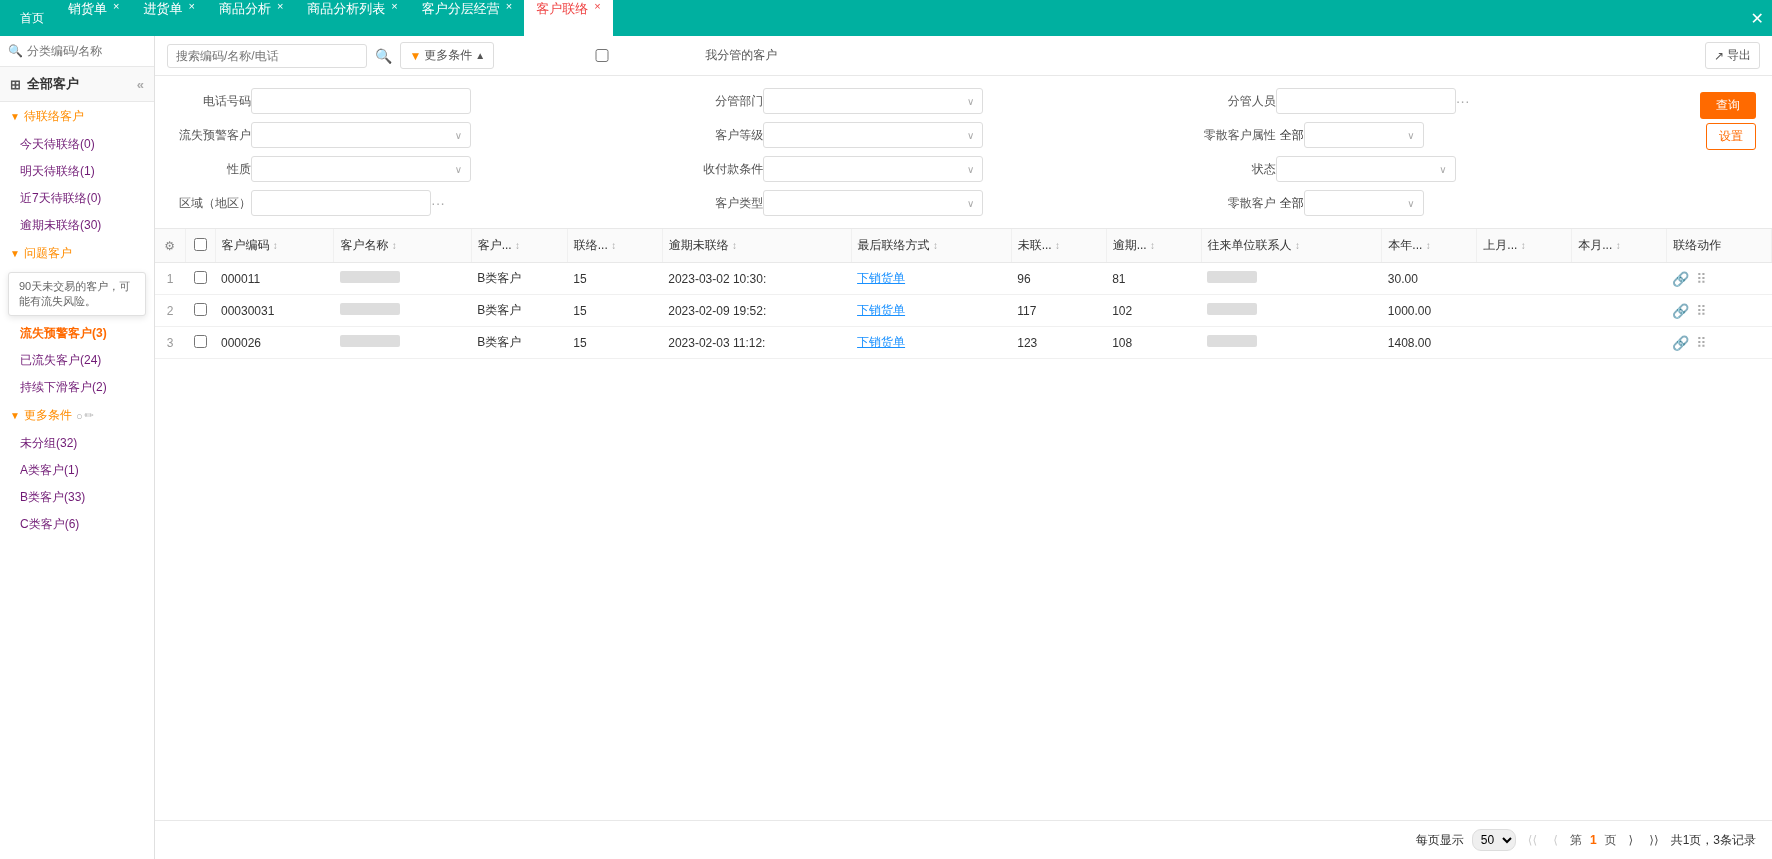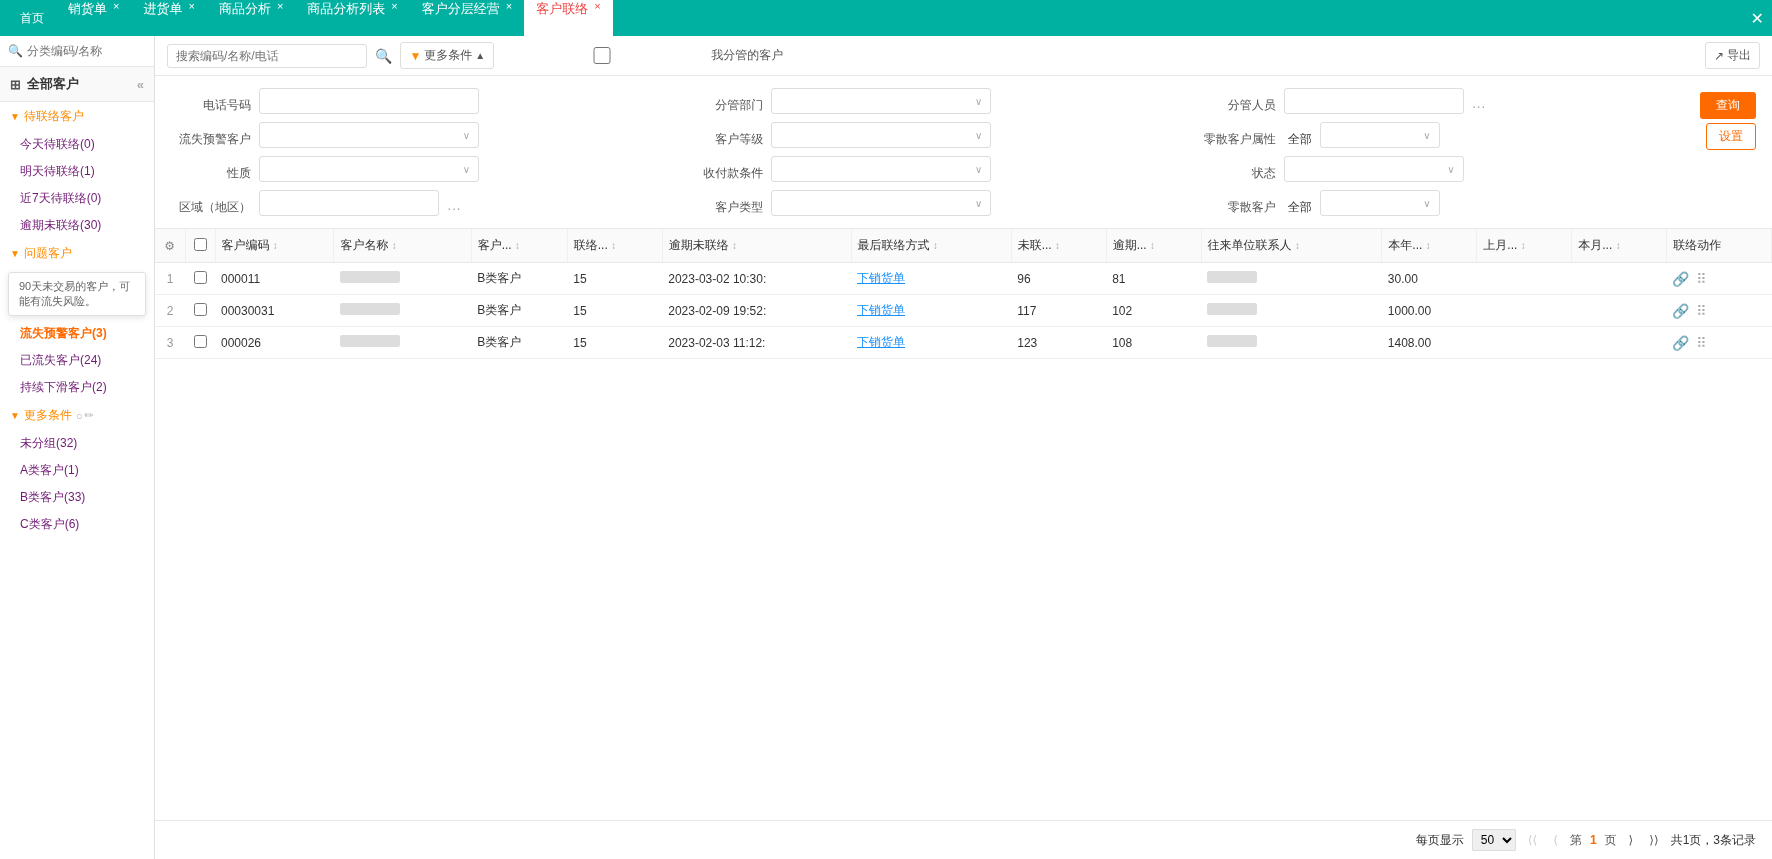--- a/index.html
+++ b/index.html
@@ -69,21 +69,21 @@
     .toolbar input {
       border: 1px solid #ddd; border-radius: 3px; padding: 4px 8px; font-size: 12px;
       width: 200px; outline: none;
     }
     .toolbar .search-btn { color: #ff6a00; cursor: pointer; font-size: 14px; }
     .toolbar .filter-btn {
       display: flex; align-items: center; gap: 3px; cursor: pointer; color: #555;
       padding: 4px 8px; border: 1px solid #ddd; border-radius: 3px; font-size: 12px;
     }
     .toolbar .filter-icon { color: #ff8c00; }
-    .toolbar .my-customers { display: flex; gap: 9px; font-size: 12px; color: #555; cursor: pointer; }
+    .toolbar .my-customers { display: flex; align-items: center; gap: 3px; font-size: 12px; color: #555; cursor: pointer; }
     .toolbar .export-btn {
       margin-left: auto; display: flex; align-items: center; gap: 3px;
       color: #555; cursor: pointer; font-size: 12px; border: 1px solid #ddd;
       border-radius: 3px; padding: 4px 8px;
     }
 
     
     .filter-panel {
       background: #fff; border-bottom: 1px solid #e8e8e8; padding: 8px 16px;
     }
@@ -91,21 +91,21 @@
     .filter-label { color: #555; font-size: 12px; min-width: 80px; text-align: right; }
     .filter-input {
       border: 1px solid #ddd; border-radius: 3px; padding: 3px 8px; font-size: 12px;
       width: 160px; outline: none; height: 26px;
     }
     .filter-select {
       display: flex; align-items: center; border: 1px solid #ddd; border-radius: 3px;
       padding: 3px 8px; font-size: 12px; width: 200px; height: 26px; cursor: pointer;
       background: #fff; justify-content: space-between;
     }
-    .filter-col { display: flex; align-items: flex-end; flex: 1; gap: 8px; }
+    .filter-col { display: flex; align-items: center; flex: 1; }
     .dots-btn { color: #aaa; cursor: pointer; font-size: 14px; }
     .query-btn {
       background: #ff6a00; color: #fff; border: none; border-radius: 3px;
       padding: 5px 16px; font-size: 12px; cursor: pointer;
     }
     .settings-btn {
       background: #fff; color: #ff6a00; border: 1px solid #ff6a00; border-radius: 3px;
       padding: 4px 12px; font-size: 12px; cursor: pointer; display: block; margin-top: 4px;
     }
     .filter-actions { display: flex; flex-direction: column; align-items: flex-end; margin-left: auto; margin-top: 8px; }
@@ -132,21 +132,21 @@
     
     .action-icons { display: flex; gap: 6px; align-items: center; }
     .action-icon { color: #aaa; cursor: pointer; font-size: 14px; }
 
     
     .pagination {
       display: flex; align-items: center; justify-content: flex-end;
       padding: 8px 16px; background: #fff; border-top: 1px solid #e8e8e8;
       gap: 8px; font-size: 12px;
     }
-    .pagination select { border: 1px solid #ddd; border-radius: 1px; padding: 2px 4px; font-size: 12px; }
+    .pagination select { border: 1px solid #ddd; border-radius: 9px; padding: 2px 4px; font-size: 12px; }
     .pagination .page-btn { cursor: pointer; color: #555; padding: 2px 4px; }
     .pagination .page-btn.disabled { color: #ccc; cursor: default; }
     .pagination .current-page { color: #ff6a00; font-weight: bold; }
 
     
     .table-scroll { overflow-x: auto; }
     ::-webkit-scrollbar { height: 6px; width: 6px; }
     ::-webkit-scrollbar-thumb { background: #ccc; border-radius: 3px; }
   </style>
 </head>

